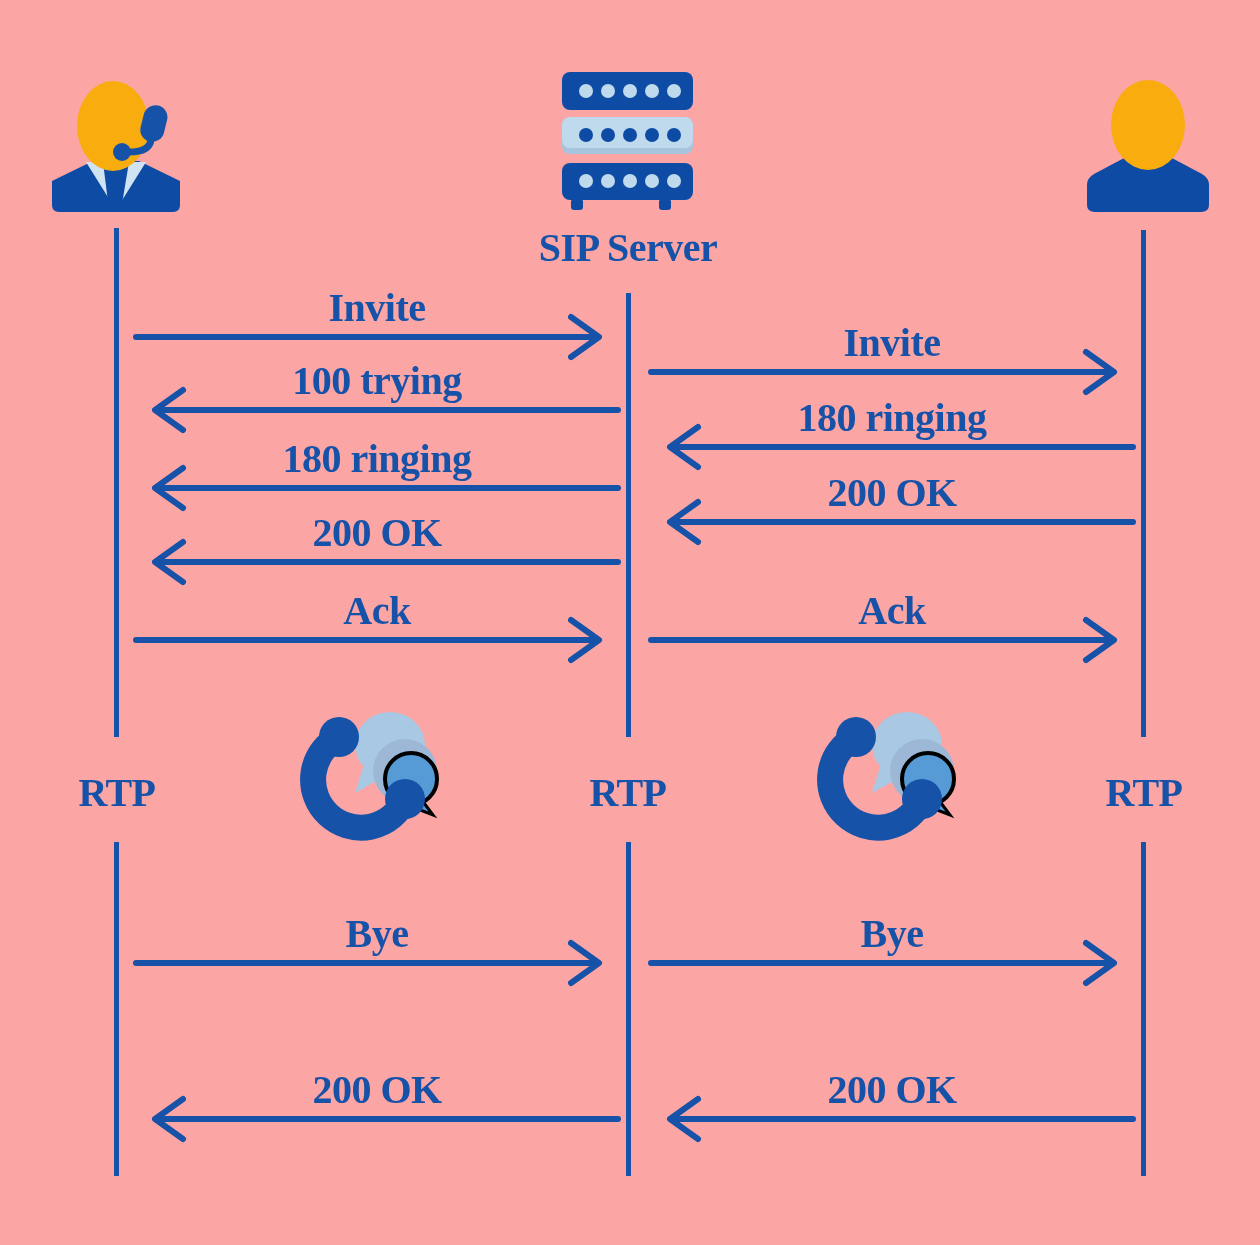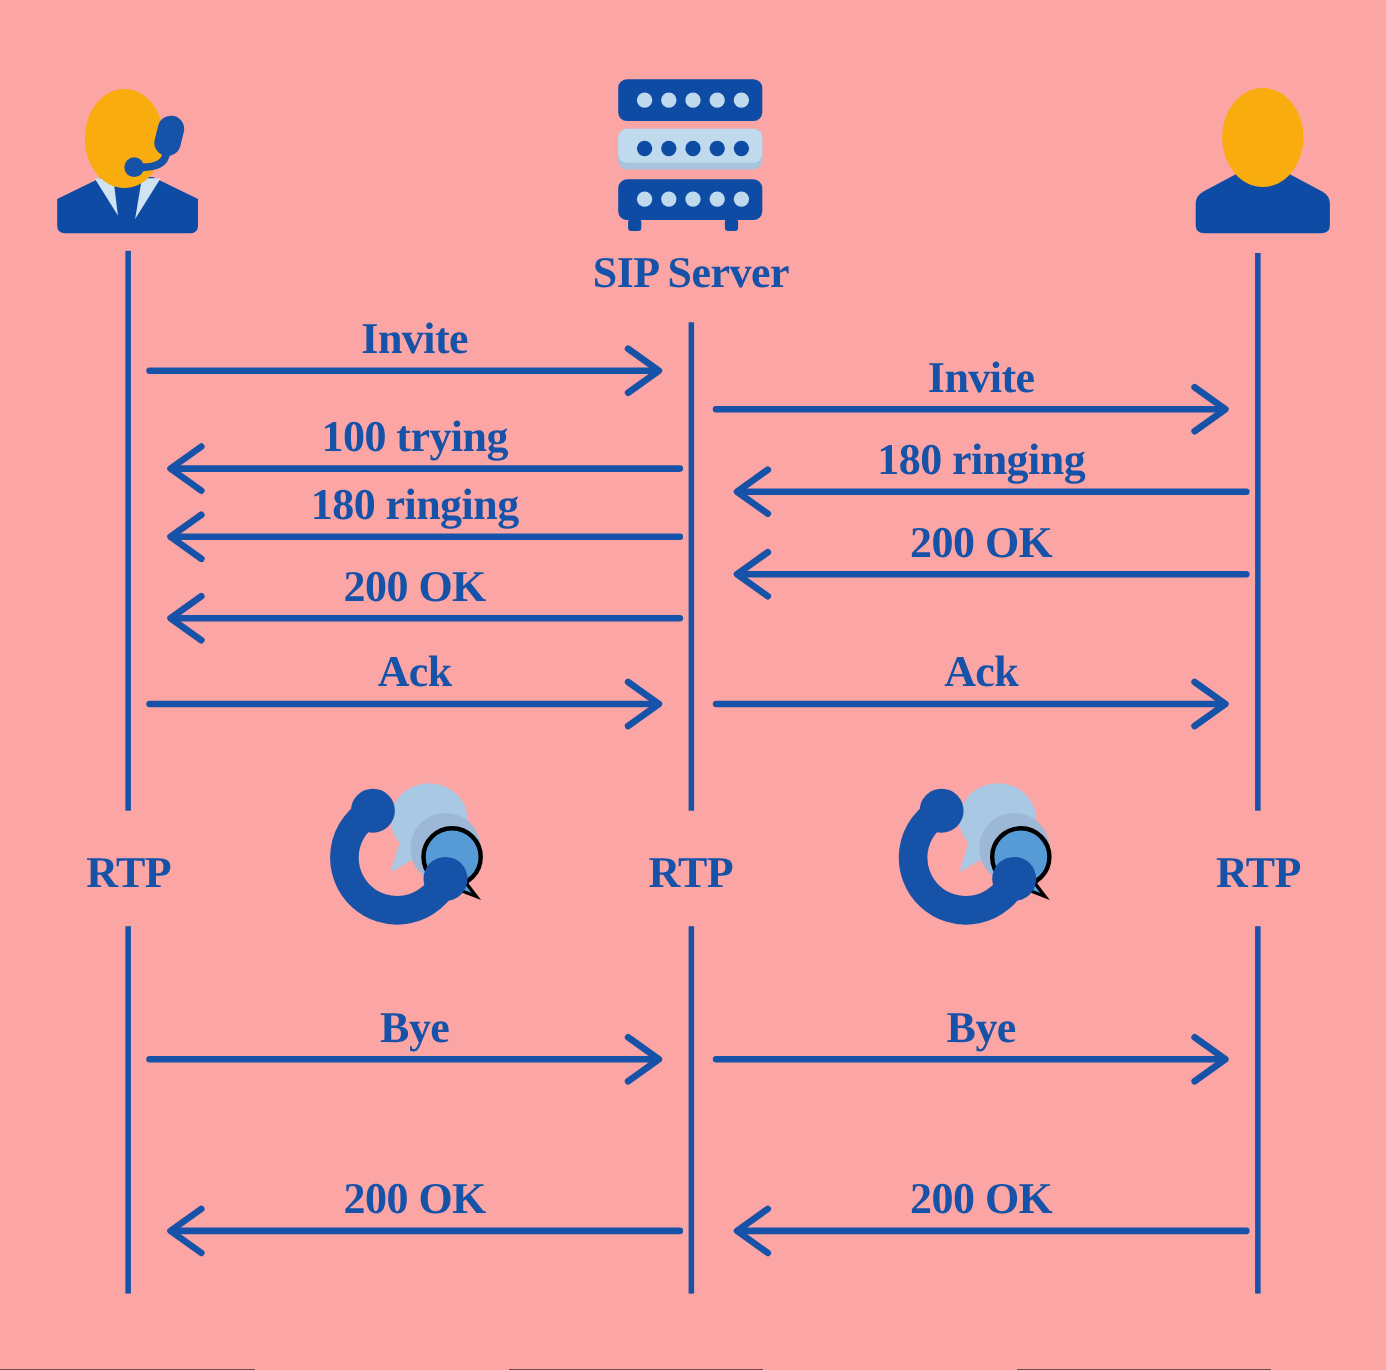--- a/index.html
+++ b/index.html
@@ -87,21 +87,21 @@
   </div>
 
   <div class="msg col-r" style="top:323px">
     <div class="msg-label">Invite</div>
     <svg class="arr" viewBox="0 0 492 48">
       <path d="M5 24 H466"></path>
         <path d="M440 4 L468 24 L440 44"></path>
       </svg>
   </div>
 
-  <div class="msg col-l" style="top:377px">
+  <div class="msg col-l" style="top:361px">
     <div class="msg-label">100 trying</div>
     <svg class="arr" viewBox="0 0 492 48">
       <path d="M487 24 H26"></path>
         <path d="M52 4 L24 24 L52 44"></path>
       </svg>
   </div>
 
   <div class="msg col-r" style="top:398px">
     <div class="msg-label">180 ringing</div>
     <svg class="arr" viewBox="0 0 492 48">

